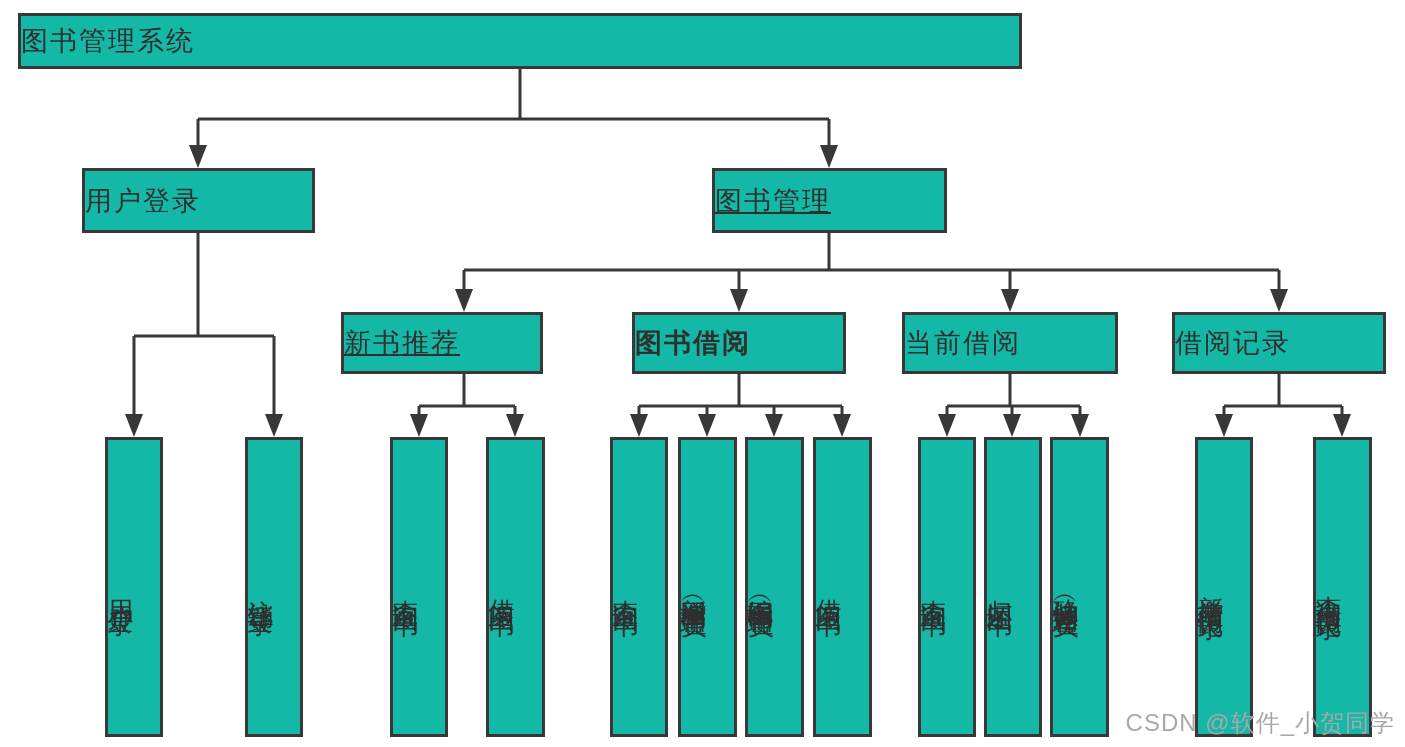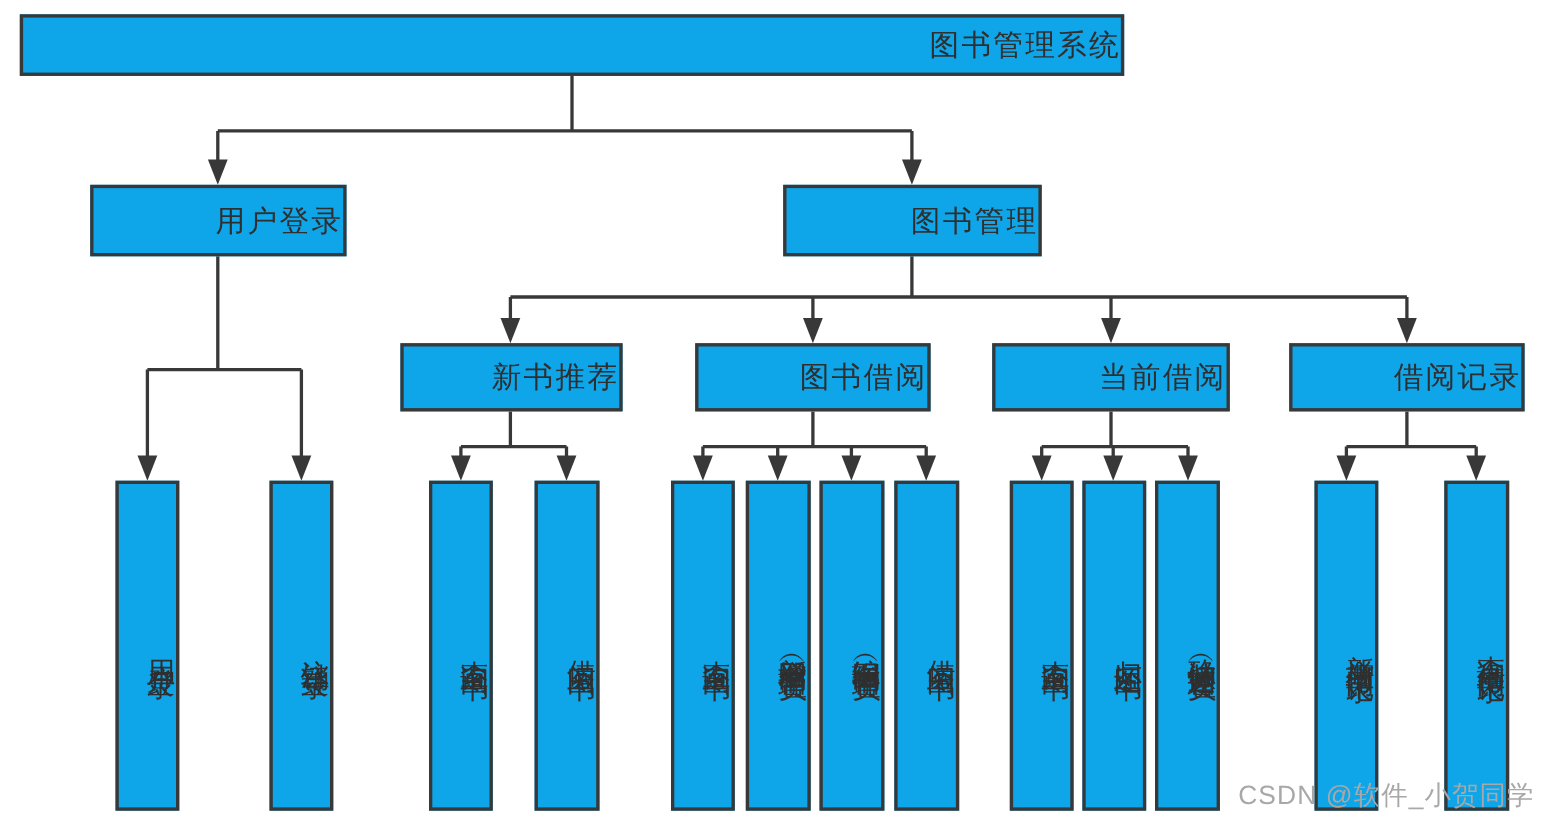--- a/index.html
+++ b/index.html
@@ -19,45 +19,44 @@
     background:var(--bg);
     overflow:hidden;
   }
   svg.wires{
     position:absolute;left:0;top:0;width:1405px;height:747px;
     z-index:1;
   }
   .box{
     position:absolute;
     border:3px solid var(--line);
-    background:#0ea5e9;
-    display:flex;align-items:center;justify-content:flex-end;
+    background:#14b8a6;
+    display:flex;align-items:center;justify-content:flex-start;
     color:var(--text);
     z-index:2;
-    padding-left:20px;
   }
   .box.h span{
     font-size:27px;
     letter-spacing:2px;
     white-space:nowrap;
   }
   .box.v span{
     writing-mode:vertical-rl;
     text-orientation:mixed;
     font-size:26px;
     letter-spacing:4px;
     line-height:1;
   }
   .box.v.long span{letter-spacing:2px;}
   
   #n-root   {left:18px;  top:13px;  width:1004px;height:56px;}
   #n-login  {left:82px;  top:168px; width:233px; height:65px;}
-  #n-mgmt   {left:712px; top:168px; width:235px; height:65px;}
-  #s-new    {left:364px; top:312px; width:202px; height:62px;}
-  #s-borrow {left:632px; top:312px; width:214px; height:62px;}
+  #n-mgmt   {left:712px; top:168px; width:235px; height:65px;text-decoration:underline;}
+  #s-new    {left:341px; top:312px; width:202px; height:62px;text-decoration:underline;}
+  #s-borrow {left:632px; top:312px; width:214px; height:62px;font-weight:bold;}
   #s-current{left:902px; top:312px; width:216px; height:62px;}
   #s-records{left:1172px;top:312px; width:214px; height:62px;}
   #l1 {left:105px; top:437px;width:58px;height:300px;}
   #l2 {left:245px; top:437px;width:58px;height:300px;}
   #l3 {left:390px; top:437px;width:58px;height:300px;}
   #l4 {left:486px; top:437px;width:59px;height:300px;}
   #l5 {left:610px; top:437px;width:58px;height:300px;}
   #l6 {left:678px; top:437px;width:59px;height:300px;}
   #l7 {left:745px; top:437px;width:59px;height:300px;}
   #l8 {left:813px; top:437px;width:59px;height:300px;}

